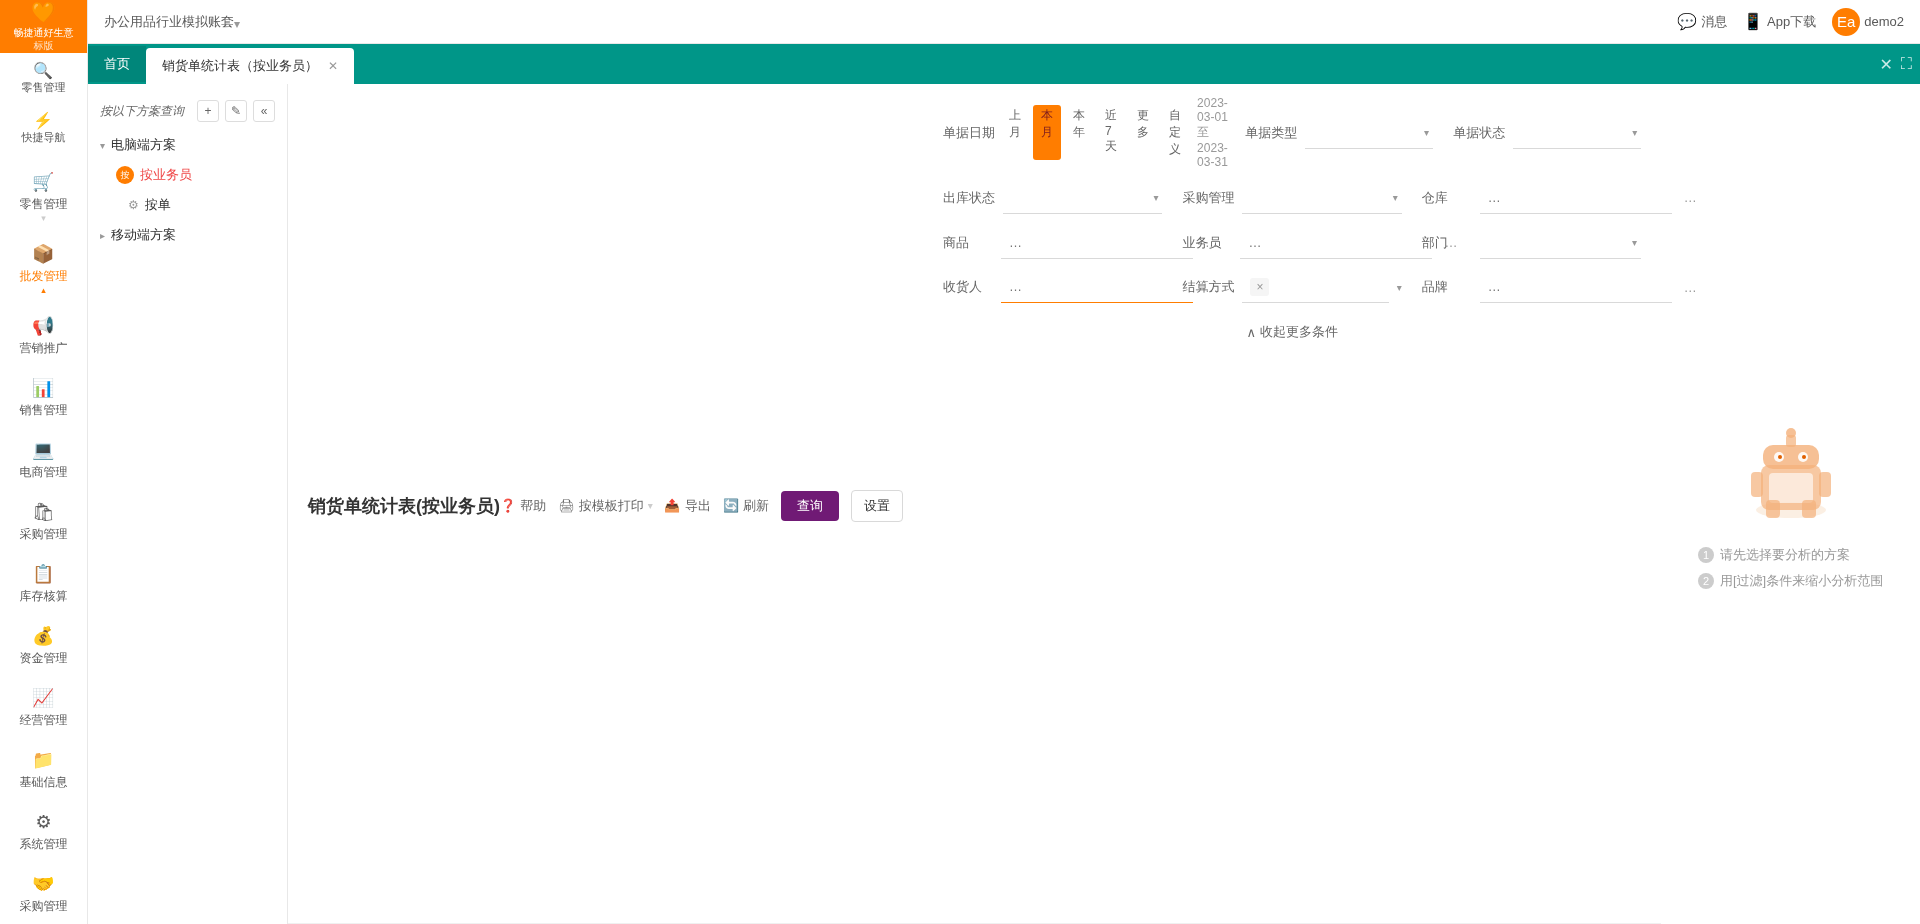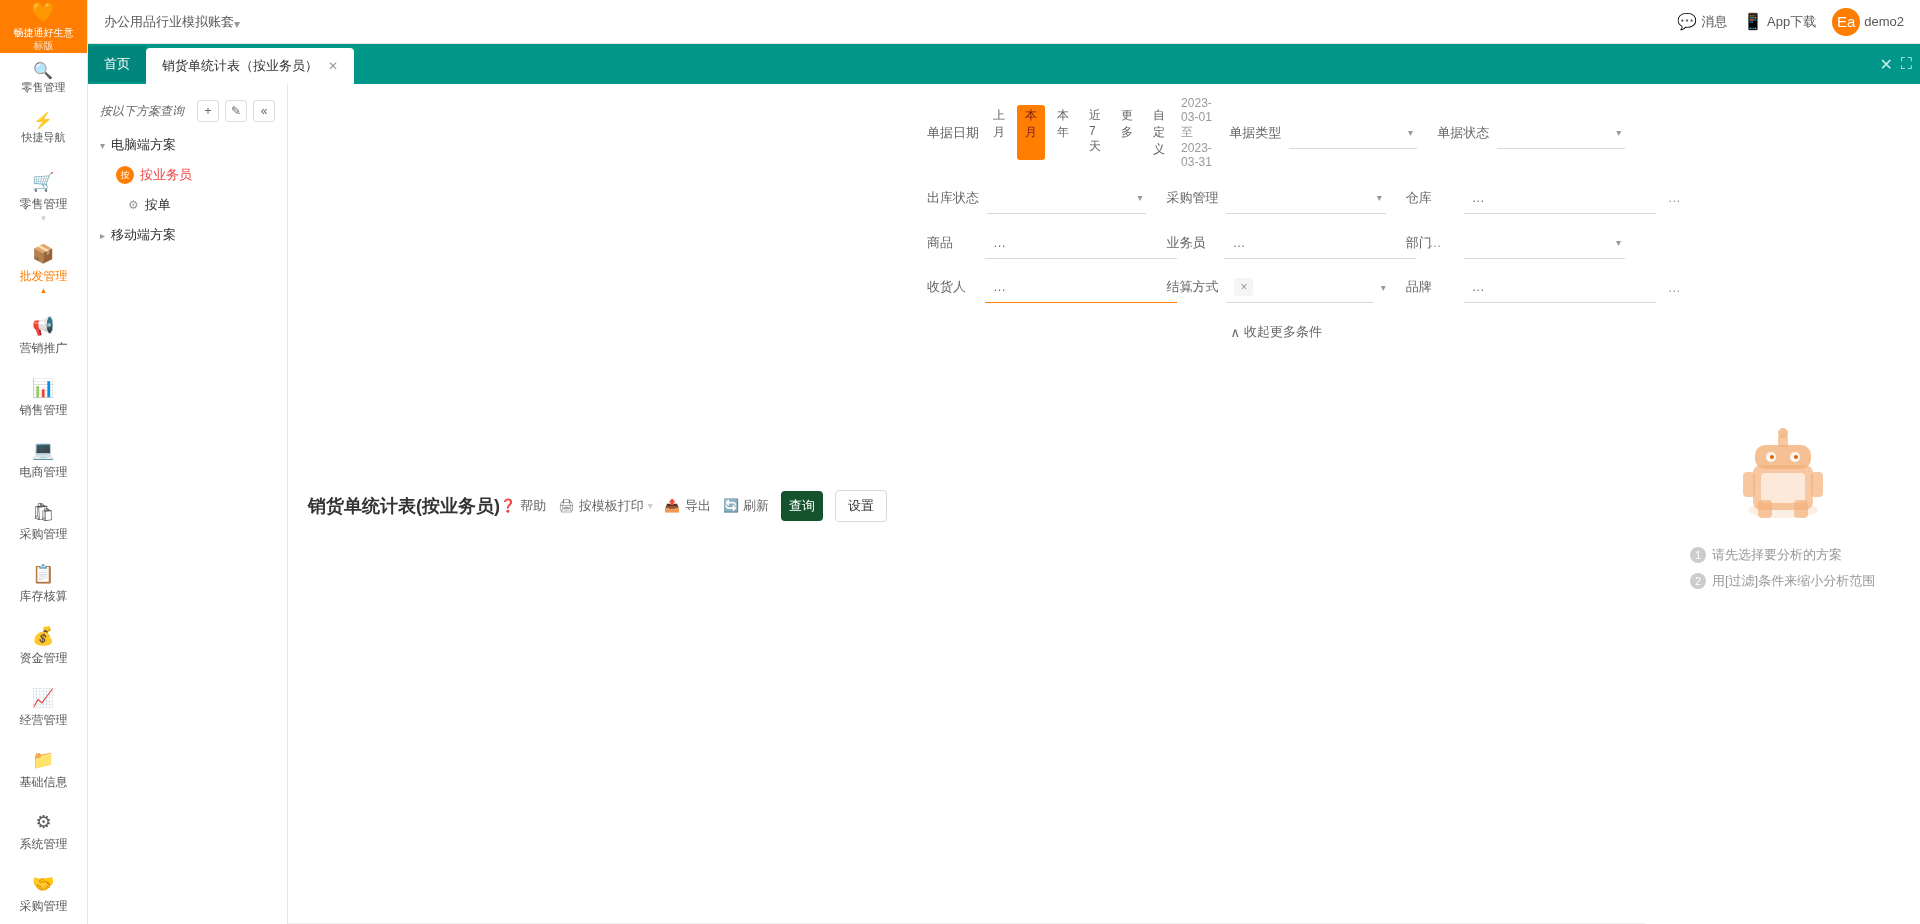--- a/index.html
+++ b/index.html
@@ -51,21 +51,21 @@
     .tree-icon-circle { width: 18px; height: 18px; border-radius: 50%; background: #ff7d00; display: flex; align-items: center; justify-content: center; color: #fff; font-size: 10px; }
 
     
     .right-panel { flex: 1; display: flex; flex-direction: row; overflow: hidden; background: #fff; }
 
     
     .page-title-bar { padding: 12px 20px 8px; display: flex; align-items: center; justify-content: space-between; background: #fff; border-bottom: 1px solid #f0f0f0; }
     .page-title { font-size: 18px; font-weight: 600; color: #333; }
     .page-actions { display: flex; align-items: center; gap: 12px; }
     .page-action-btn { display: flex; align-items: center; gap: 4px; cursor: pointer; color: #666; font-size: 13px; }
-    .btn-primary { background: #14532d; color: #fff; border: none; padding: 6px 8px; border-radius: 4px; cursor: pointer; font-size: 13px; }
+    .btn-primary { background: #701a75; color: #fff; border: none; padding: 6px 16px; border-radius: 4px; cursor: pointer; font-size: 13px; }
     .btn-secondary { background: #fff; color: #333; border: 1px solid #d9d9d9; padding: 6px 12px; border-radius: 4px; cursor: pointer; font-size: 13px; }
 
     
     .filter-area { padding: 12px 20px; background: #fff; border-bottom: 1px solid #f0f0f0; }
     .filter-row { display: flex; align-items: center; gap: 20px; margin-bottom: 12px; }
     .filter-row:last-child { margin-bottom: 0; }
     .filter-item { display: flex; align-items: center; gap: 8px; flex: 1; min-width: 0; }
     .filter-label { color: #666; font-size: 13px; white-space: nowrap; min-width: 50px; }
     .filter-input { flex: 1; height: 32px; border: none; border-bottom: 1px solid #d9d9d9; padding: 0 8px; font-size: 13px; outline: none; background: transparent; color: #333; }
     .filter-select { flex: 1; height: 32px; border: none; border-bottom: 1px solid #d9d9d9; padding: 0 8px; font-size: 13px; outline: none; background: transparent; color: #333; appearance: none; cursor: pointer; }

